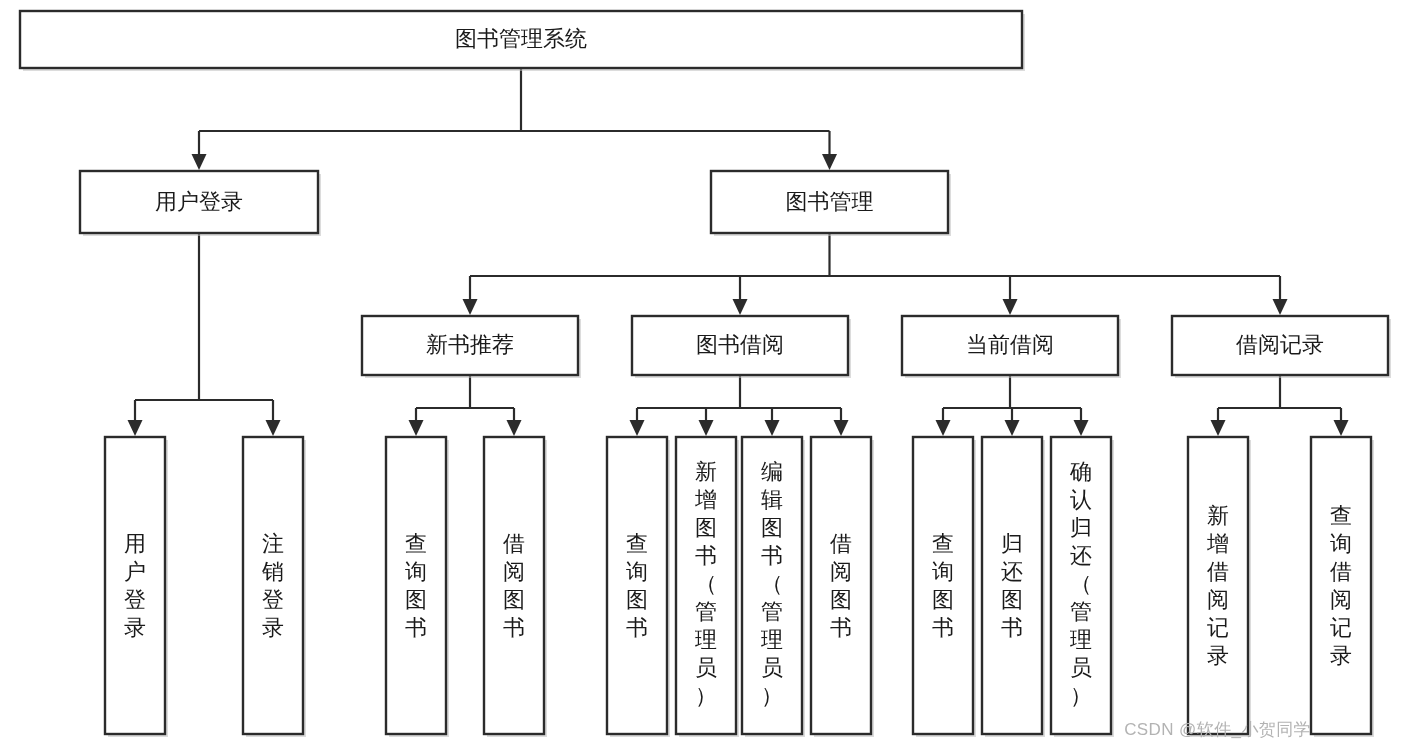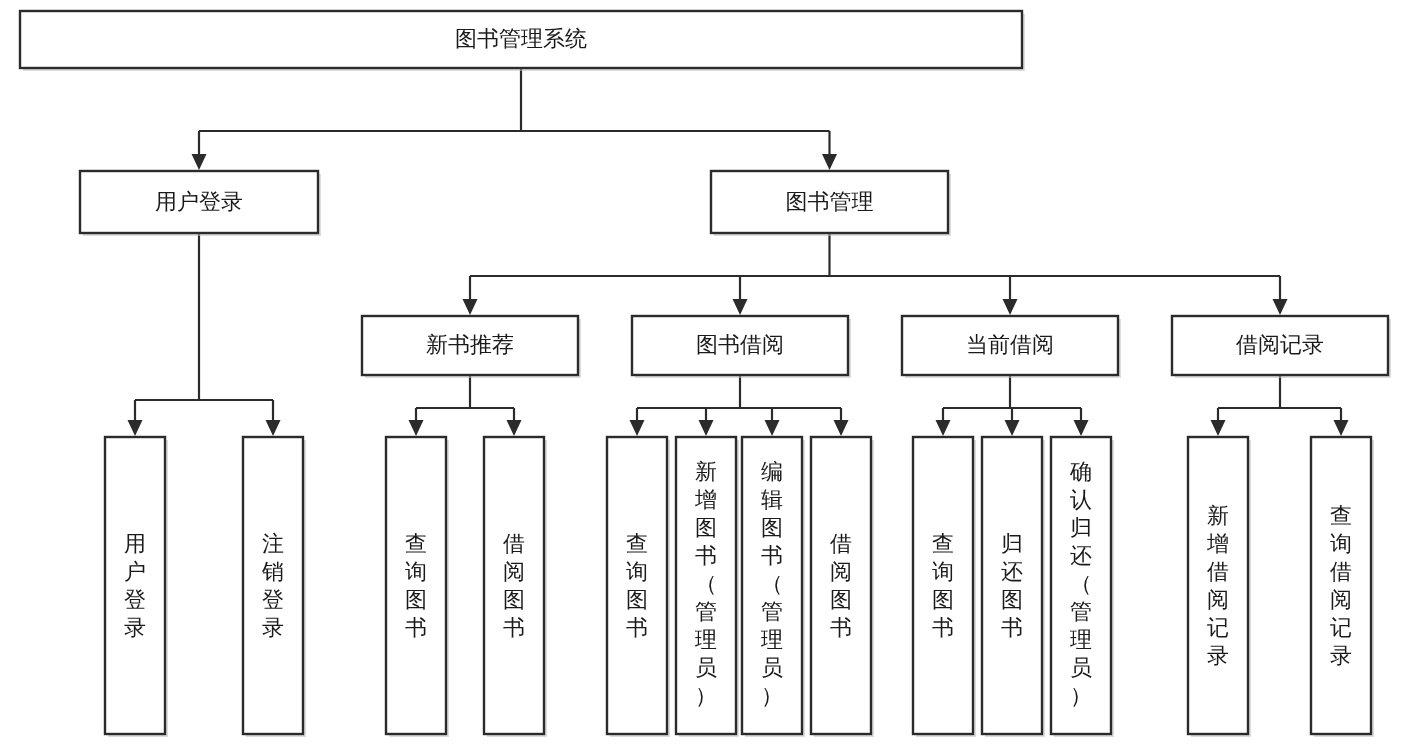--- a/index.html
+++ b/index.html
@@ -241,13 +241,14 @@
           <rect x="1188" y="437" width="60" height="297" class="node-box"></rect>
           <text x="1218" y="0" class="node-label-v"><tspan x="1218" y="523.34">新</tspan><tspan x="1218" y="551.34">增</tspan><tspan x="1218" y="579.34">借</tspan><tspan x="1218" y="607.34">阅</tspan><tspan x="1218" y="635.34">记</tspan><tspan x="1218" y="663.34">录</tspan></text>
         </g>
         <g>
           <rect x="1314" y="440" width="60" height="297" class="node-shadow"></rect>
           <rect x="1311" y="437" width="60" height="297" class="node-box"></rect>
           <text x="1341" y="0" class="node-label-v"><tspan x="1341" y="523.34">查</tspan><tspan x="1341" y="551.34">询</tspan><tspan x="1341" y="579.34">借</tspan><tspan x="1341" y="607.34">阅</tspan><tspan x="1341" y="635.34">记</tspan><tspan x="1341" y="663.34">录</tspan></text>
         </g>
       </g>
   </svg>
+  <div class="watermark-text">CSDN @软件_小贺同学</div>
 </div>
 
 </body></html>

